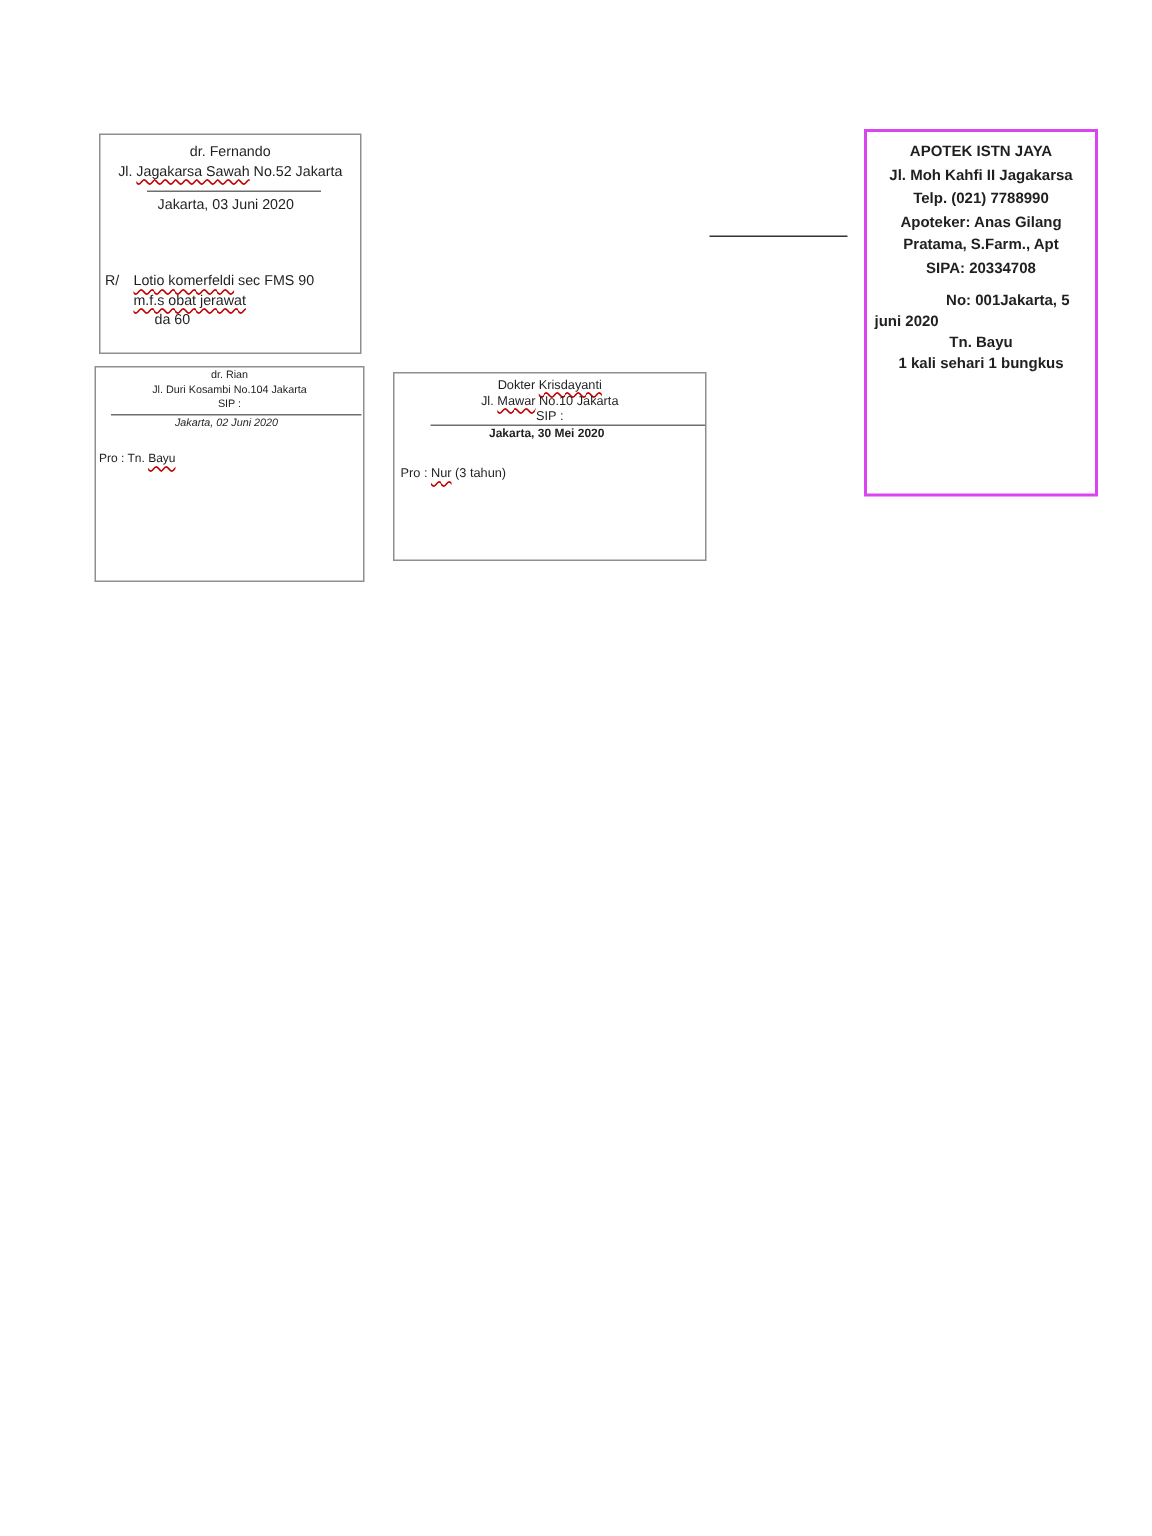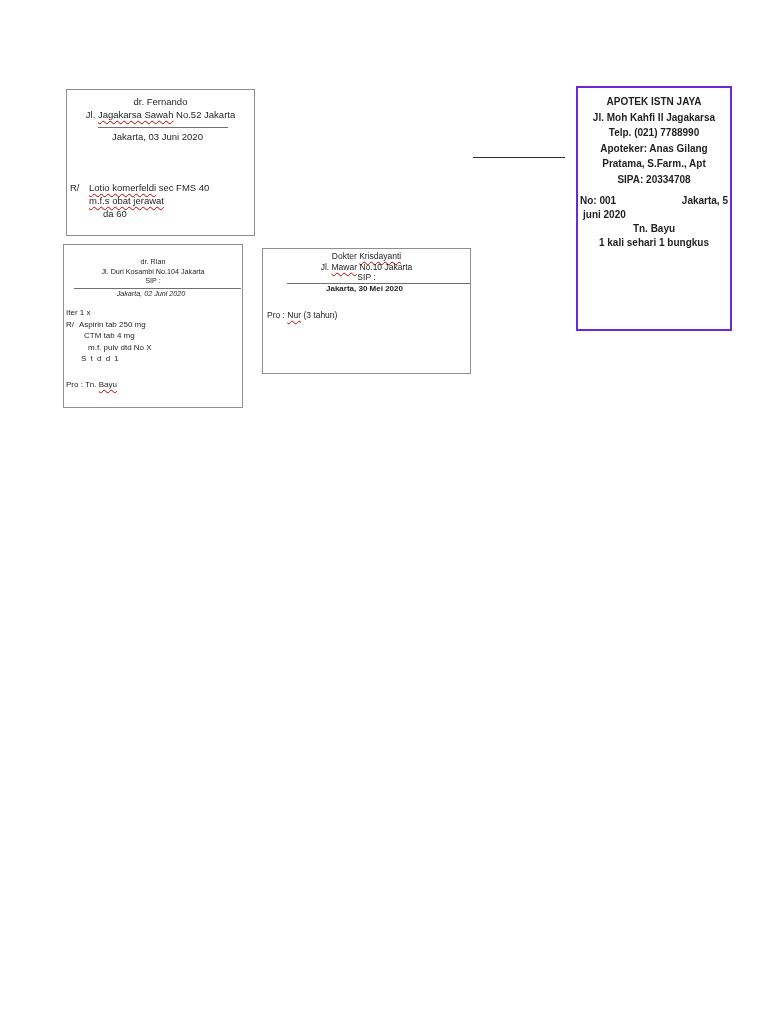--- a/index.html
+++ b/index.html
@@ -13,30 +13,30 @@
   .wavy {
     text-decoration-line: underline;
     text-decoration-style: wavy;
     text-decoration-color: #c00000;
     text-decoration-thickness: 1px;
     text-underline-offset: 2px;
   }
   .hline { border-top: 1px solid #6f6f6f; height: 0; }
 
   
-  #rx-fernando { left: 66px; top: 89px; width: 189px; height: 147px; font-size: 9.5px; line-height: 13px; padding-top: 5px; }
+  #rx-fernando { left: 66px; top: 89px; width: 175px; height: 147px; font-size: 9.5px; line-height: 13px; padding-top: 5px; }
   #rx-fernando .sig-line { margin: 6px 26px 0 31px; }
   #rx-fernando .date { margin-top: 2px; padding-right: 6px; }
   #rx-fernando .rx-row { margin-top: 38px; padding-left: 3px; }
   #rx-fernando .rx-sym { display: inline-block; width: 19px; }
   #rx-fernando .l2 { margin-left: 22px; }
   #rx-fernando .l3 { margin-left: 36px; }
 
   
-  #rx-rian { left: 63px; top: 244px; width: 180px; height: 164px; font-size: 8px; line-height: 11.5px; padding-top: 12px; }
+  #rx-rian { left: 63px; top: 244px; width: 180px; height: 144px; font-size: 8px; line-height: 11.5px; padding-top: 0; }
   #rx-rian .hdr { font-size: 7.2px; line-height: 9.5px; }
   #rx-rian .sig-line { margin: 2px 1px 0 10px; }
   #rx-rian .date { font-size: 7.2px; line-height: 9.5px; padding-right: 4px; margin-top: 0; font-style: italic; }
   #rx-rian .body { margin-top: 9px; padding-left: 2px; }
   #rx-rian .rx-sym { display: inline-block; width: 13px; }
   #rx-rian .l2 { margin-left: 18px; }
   #rx-rian .l3 { margin-left: 22px; }
   #rx-rian .l4 { margin-left: 15px; letter-spacing: 1px; }
   #rx-rian .pro { margin-top: 14px; padding-left: 2px; }
 
@@ -46,57 +46,50 @@
   #rx-krisdayanti .date { font-size: 8px; padding-right: 4px; font-weight: bold; }
   #rx-krisdayanti .body { margin-top: 8px; padding-left: 4px; line-height: 11.5px; }
   #rx-krisdayanti .med-row { position: relative; }
   #rx-krisdayanti .rx-sym { display: inline-block; width: 10px; }
   #rx-krisdayanti .dose1 { position: absolute; left: 79px; top: 0; }
   #rx-krisdayanti .dose2 { position: absolute; left: 88px; top: 0; }
   #rx-krisdayanti .ind { margin-left: 12px; }
   #rx-krisdayanti .pro { margin-top: 16px; padding-left: 4px; }
 
   
-  #apotek-label { left: 576px; top: 86px; width: 156px; height: 245px; border: 2px solid #6d28d9; font-weight: bold; font-size: 10px; padding-top: 6px; }
+  #apotek-label { left: 576px; top: 86px; width: 156px; height: 245px; border: 2px solid #d946ef; font-weight: bold; font-size: 10px; padding-top: 6px; }
   #apotek-label .hdr { line-height: 15.5px; text-align: center; }
   #apotek-label .body { margin-top: 7px; line-height: 14px; }
-  #apotek-label .no-row { display: flex; justify-content: space-between; padding: 0 2px; }
+  #apotek-label .no-row { display: flex; justify-content: flex-end; padding: 0 17px; }
   #apotek-label .date2 { padding-left: 5px; }
 
   
   #stray-line { position: absolute; left: 473px; top: 157px; width: 92px; border-top: 1.5px solid #333; }
 </style>
 </head>
 <body>
 
 <div class="page">
 
   <div class="rx-box" id="rx-fernando">
     <div class="center">dr. Fernando</div>
     <div class="center"><span>Jl. </span><span class="wavy">Jagakarsa Sawah</span><span> No.52 Jakarta</span></div>
     <div class="hline sig-line"></div>
     <div class="right date">Jakarta, 03 Juni 2020</div>
-    <div class="rx-row"><span class="rx-sym">R/</span><span class="wavy">Lotio komerfeldi</span><span> sec FMS 40</span></div>
+    <div class="rx-row"><span class="rx-sym">R/</span><span class="wavy">Lotio komerfeldi</span><span> sec FMS 90</span></div>
     <div class="l2"><span class="wavy">m.f.s obat jerawat</span></div>
     <div class="l3">da 60</div>
   </div>
 
   <div class="rx-box" id="rx-rian">
     <div class="center hdr">dr. Rian</div>
     <div class="center hdr">Jl. Duri Kosambi No.104 Jakarta</div>
     <div class="center hdr">SIP :</div>
     <div class="hline sig-line"></div>
     <div class="right date">Jakarta, 02 Juni 2020</div>
-    <div class="body">
-      <div>Iter 1 x</div>
-      <div><span class="rx-sym">R/</span><span>Aspirin tab 250 mg</span></div>
-      <div class="l2">CTM tab 4 mg</div>
-      <div class="l3">m.f. pulv dtd No X</div>
-      <div class="l4">S t d d 1</div>
-    </div>
     <div class="pro"><span>Pro : Tn. </span><span class="wavy">Bayu</span></div>
   </div>
 
   <div class="rx-box" id="rx-krisdayanti">
     <div class="center"><span>Dokter </span><span class="wavy">Krisdayanti</span></div>
     <div class="center"><span>Jl. </span><span class="wavy">Mawar</span><span> No.10 Jakarta</span></div>
     <div class="center">SIP :</div>
     <div class="hline sig-line"></div>
     <div class="right date">Jakarta, 30 Mei 2020</div>
     <div class="pro"><span>Pro : </span><span class="wavy">Nur</span><span> (3 tahun)</span></div>

